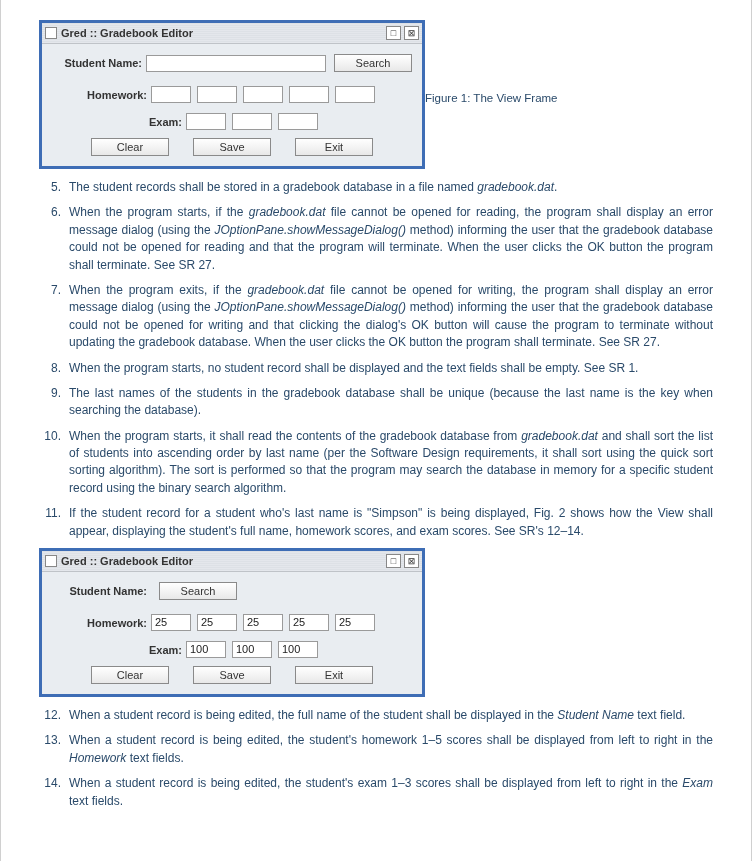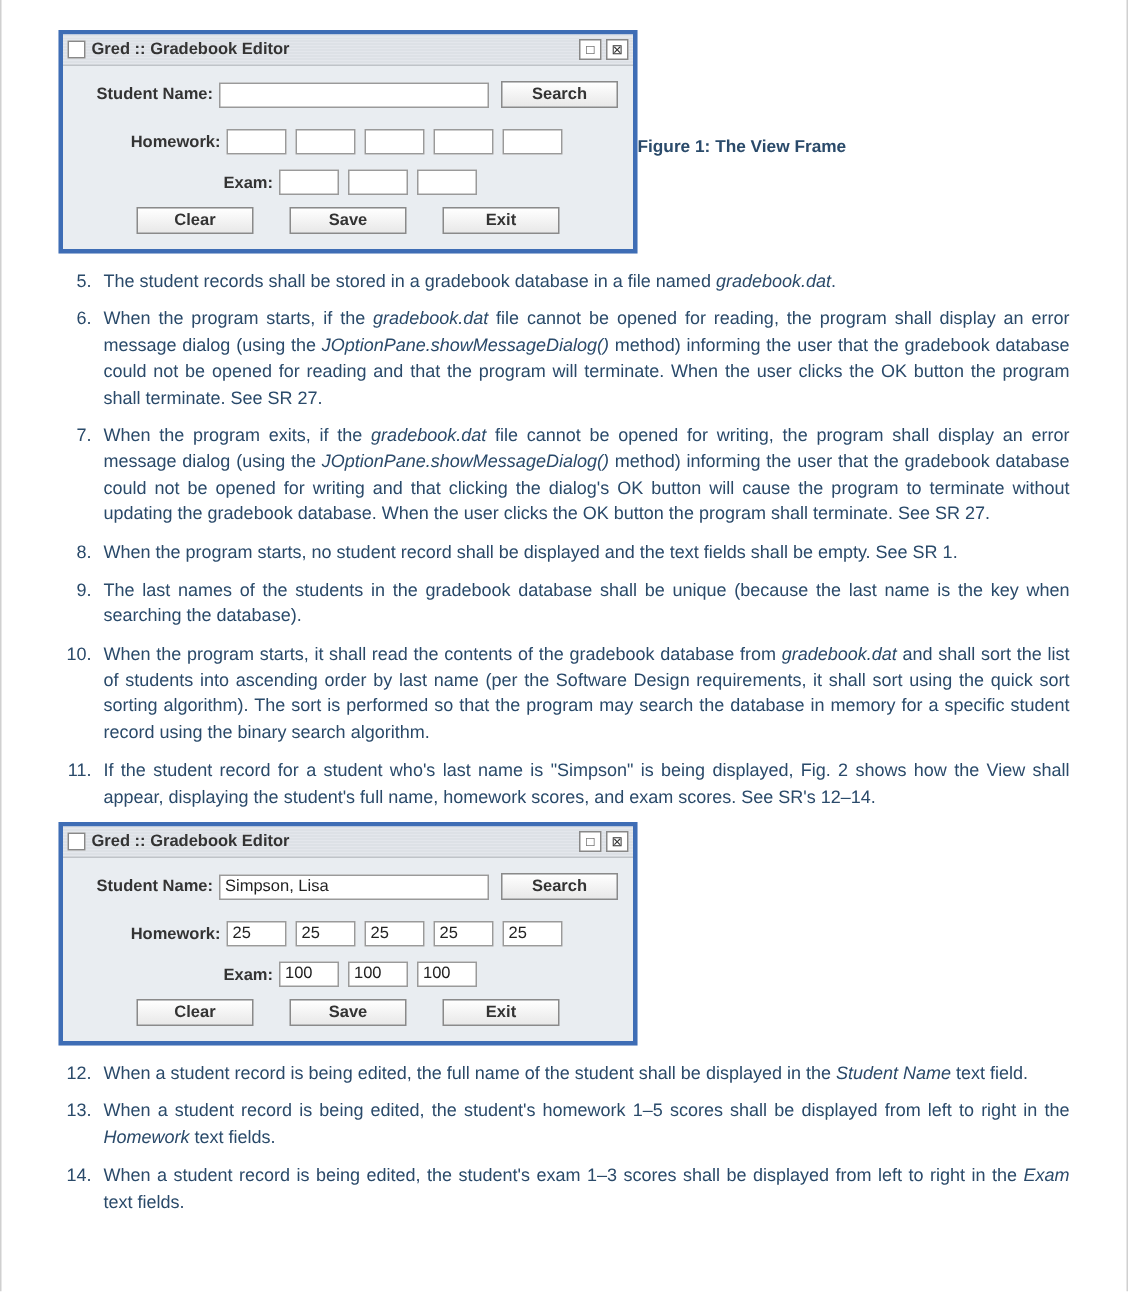--- a/index.html
+++ b/index.html
@@ -59,24 +59,24 @@
      border:1px solid #888;background:#fff;width:13px;height:12px;display:flex;align-items:center;justify-content:center;font-size:9px;line-height:1;
   }
   .form-area { padding: 6px 10px 10px 10px; }
   .row { display:flex; align-items:center; margin:4px 0; }
   .lbl { font-weight:bold; color:#333; width:95px; text-align:right; padding-right:4px; white-space:nowrap; }
   .txtf {
      border:1px solid #9a9a9a;background:#fff;height:17px;box-sizing:border-box;display:inline-block;
      padding:1px 3px;font-size:11px;color:#222;
   }
   .btn {
-     border:1px solid #8a8a8a;background:linear-gradient(#fff,#e8e8e8);padding:2px 12px;font-size:11px;color:#333;font-weight:bold;min-width:52px;text-align:center;
+     border:1px solid #8a8a8a;background:linear-gradient(#fff,#e8e8e8);padding:2px 12px;font-size:11px;color:#333;font-weight:normal;min-width:52px;text-align:center;
   }
   .btn-row{display:flex;gap:24px;justify-content:center;margin-top:8px;}
-  .figcap { font-weight:bold; font-size:11.5px; color:#2a4a6a; margin-top:6px; text-align:right;}
+  .figcap { font-weight:normal; font-size:11.5px; color:#2a4a6a; margin-top:6px; text-align:right;}
   ol.items {
     list-style: none;
     padding: 0;
     margin: 0;
   }
   ol.items > li {
     display: flex;
     margin: 8px 0;
     text-align: justify;
     line-height: 1.45;
@@ -179,21 +179,20 @@
           <span>Gred :: Gradebook Editor</span>
         </span>
         <span class="icons">
           <span class="icon-box">□</span>
           <span class="icon-box">⊠</span>
         </span>
       </div>
       <div class="form-area">
         <div class="row">
           <span class="lbl">Student Name:</span>
-          <span class="txtf" style="width:190px">Simpson, Lisa</span>
           <span style="width:8px"></span>
           <span class="btn">Search</span>
         </div>
         <div class="row" style="margin-top:14px">
           <span class="lbl">Homework:</span>
           <span class="txtf" style="width:40px;margin-right:6px">25</span>
           <span class="txtf" style="width:40px;margin-right:6px">25</span>
           <span class="txtf" style="width:40px;margin-right:6px">25</span>
           <span class="txtf" style="width:40px;margin-right:6px">25</span>
           <span class="txtf" style="width:40px">25</span>

